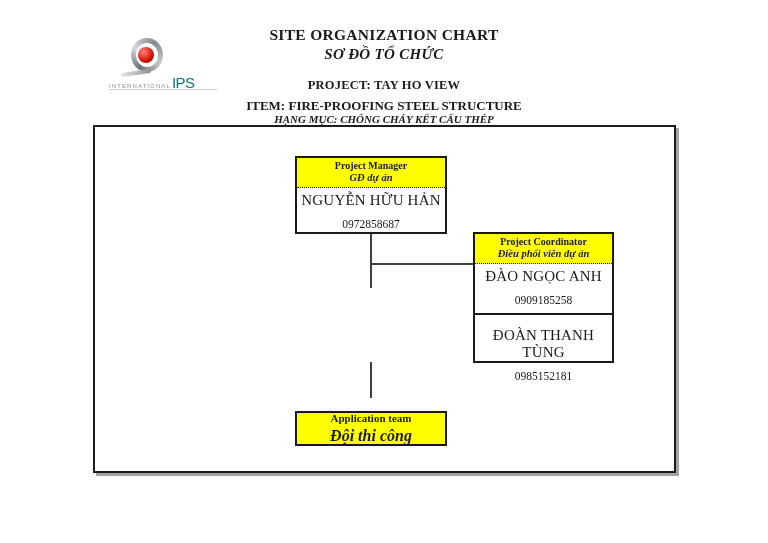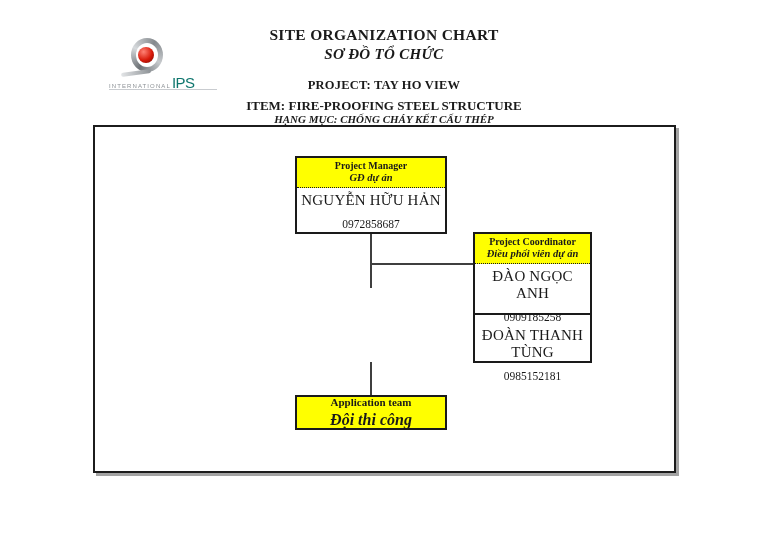--- a/index.html
+++ b/index.html
@@ -101,24 +101,24 @@
     border-bottom: 1.5px dotted #1a1a1a;
     padding: 2px 0 3px;
     line-height: 1.18;
   }
   .node-header .en { font-size: 10px; font-weight: bold; display: block; }
   .node-header .vi { font-size: 10.5px; font-weight: bold; font-style: italic; display: block; }
   .member .name  { font-size: 15px; padding-top: 4px; letter-spacing: .2px; }
   .member .phone { font-size: 11.5px; padding-top: 9px; }
 
   .node-pm   { left: 200px; top: 29px;  width: 152px; height: 78px; }
-  .node-pc   { left: 378px; top: 105px; width: 119px; height: 131px; }
+  .node-pc   { left: 378px; top: 105px; width: 141px; height: 131px; }
   .node-sm   { left: 200px; top: 161px; width: 152px; height: 74px; }
   .node-app  {
-    left: 200px; top: 268px; width: 152px; height: 35px;
+    left: 200px; top: 284px; width: 152px; height: 35px;
     background: #ffff00;
     display: flex; flex-direction: column; justify-content: center;
     line-height: 1.2;
   }
   .node-app .en { font-size: 11px; font-weight: bold; }
   .node-app .vi { font-size: 16px; font-weight: bold; font-style: italic; }
 
   .node-pc .member-sep { border-bottom: 2px solid #1a1a1a; height: 51px; }
   .node-pc .member:last-child .name { padding-top: 12px; }
 

